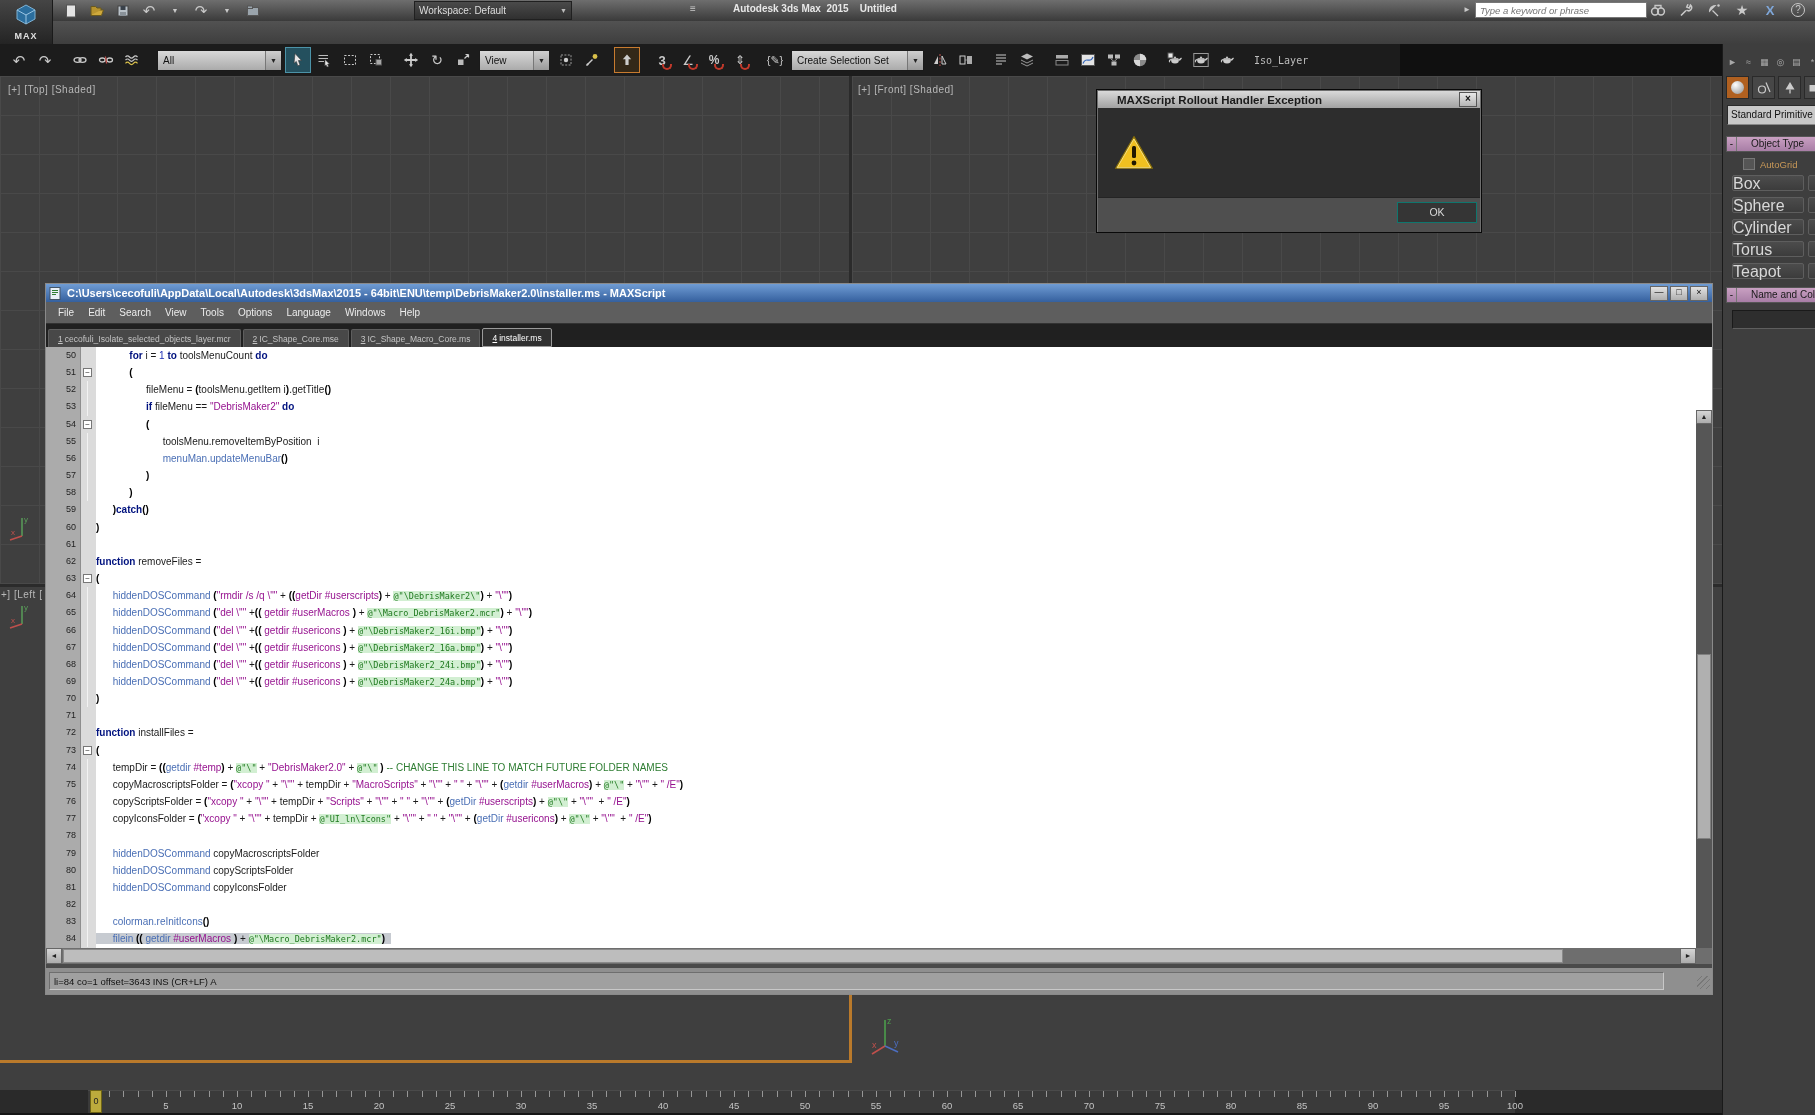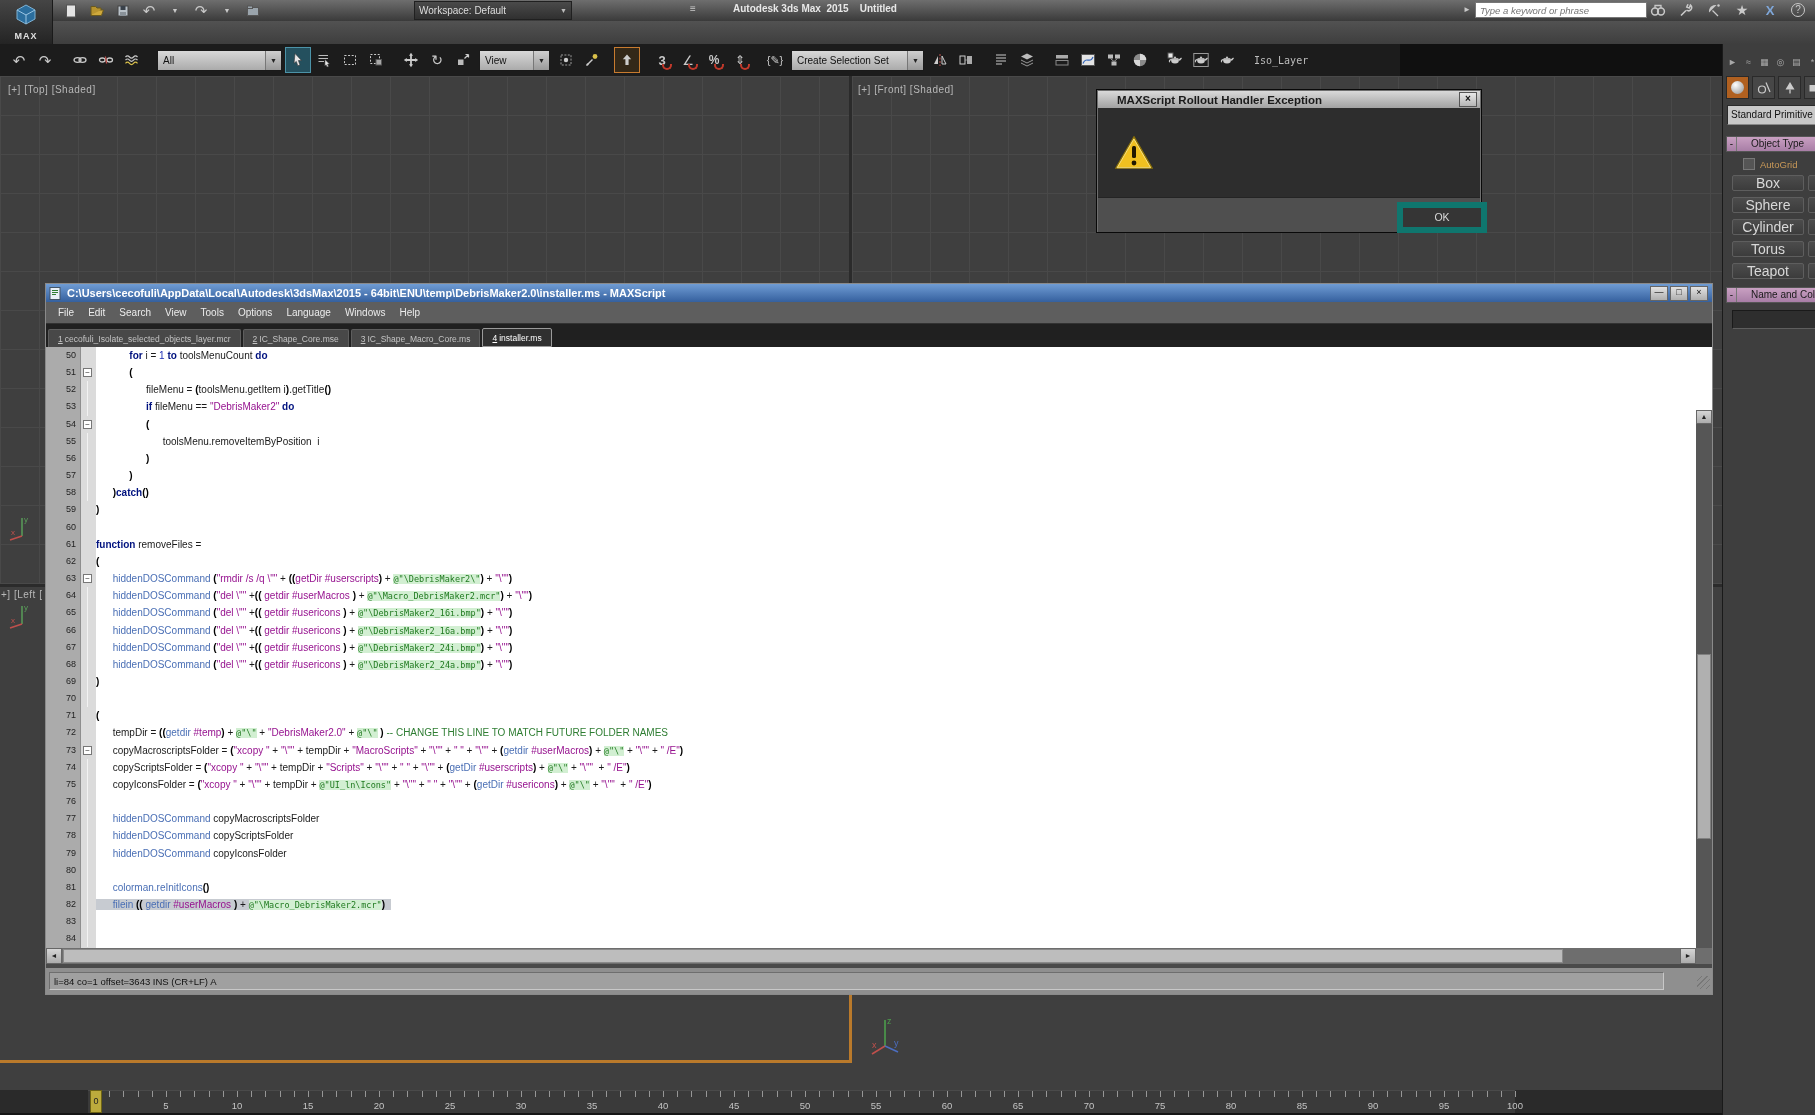--- a/index.html
+++ b/index.html
@@ -53,21 +53,21 @@
   
   #dlg{left:1096px;top:89px;width:384px;height:142px;z-index:5;background:#2D2D2D;
        border:1px solid #090909;box-shadow:0 0 0 1px #6E6E6E inset;}
   #dlg-title{left:1px;top:1px;width:382px;height:17px;background:linear-gradient(#D9D9D9,#A2A2A2);
        display:flex;align-items:center;justify-content:space-between;padding:0 3px 0 6px;box-sizing:border-box;}
   #dlg-title .t{font-size:11.5px;font-weight:bold;color:#1A1A1A;padding-left:13px;}
   #dlg-close{width:16px;height:13px;background:linear-gradient(#E8E8E8,#B5B5B5);border:1px solid #555;
        font-size:10px;line-height:11px;text-align:center;color:#111;font-weight:bold;}
   #dlg-msg{left:66px;top:36px;width:300px;color:#DCDCDC;font-size:10.5px;line-height:11.5px;}
   #dlg-strip{left:1px;top:107px;width:382px;height:34px;background:#4F4F4F;border-top:1px solid #242424;}
-  #dlg-ok{left:300px;top:112px;width:78px;height:19px;background:#353535;border:6px solid #0f766e;
+  #dlg-ok{left:300px;top:112px;width:78px;height:19px;background:#353535;border:1px solid #0f766e;
        color:#D8D8D8;font-size:10.5px;text-align:center;line-height:19px;}
   #warn-icon{left:18px;top:46px;}
 
   
   #editor{left:45px;top:283px;width:1668px;height:712px;background:#4A4A4A;border:1px solid #8A8A8A;box-sizing:border-box;z-index:4;}
   #ed-title{left:0;top:0;width:100%;height:18px;background:linear-gradient(#6F9CD4,#35609E);display:flex;align-items:center;}
   #ed-title .t{color:#FFF;font-size:11px;font-weight:bold;margin-left:5px;white-space:nowrap;}
   #ed-btns{position:absolute;right:4px;top:2px;display:flex;gap:2px;}
   #ed-btns .wb{width:16px;height:13px;background:linear-gradient(#E2E2E2,#AFAFAF);border:1px solid #666;
       font-size:9px;line-height:11px;text-align:center;color:#111;}
@@ -122,21 +122,21 @@
   #p-cats .sphere{width:13px;height:13px;border-radius:50%;background:radial-gradient(circle at 35% 30%,#FFF,#8E8E8E);}
   #p-combo{left:4px;top:61px;width:95px;height:20px;background:#C8C8C8;border:1px solid;border-color:#2A2A2A #888 #888 #2A2A2A;
       font-size:10px;color:#111;line-height:18px;padding-left:3px;box-sizing:border-box;white-space:nowrap;overflow:hidden;}
   .rollout{left:3px;width:96px;height:16px;background:linear-gradient(#C9A0C2,#A87EA6);border:1px solid #555;
       font-size:10px;color:#1A1A1A;line-height:14px;box-sizing:border-box;white-space:nowrap;overflow:hidden;}
   .rollout .mn{display:inline-block;width:9px;text-align:center;border-right:1px solid #777;margin-right:14px;}
   #p-autogrid{left:20px;top:114px;display:flex;align-items:center;}
   #p-autogrid .cb{width:10px;height:10px;background:#555;border:1px solid #777;margin-right:5px;}
   #p-autogrid .lb{color:#C89858;font-size:9.5px;white-space:nowrap;}
   .pbtn{position:absolute;left:9px;width:72px;height:16px;background:linear-gradient(#4C4C4C,#3C3C3C);
-      border:1px solid #5E5E5E;border-radius:2px;color:#D8D8D8;font-size:14px;text-align:center;line-height:15px;box-sizing:border-box;}
+      border:1px solid #5E5E5E;border-radius:2px;color:#D8D8D8;font-size:16px;text-align:left;line-height:15px;box-sizing:border-box;}
   .pbtn.sliver{left:85px;width:14px;}
   #p-name-field{left:9px;top:266px;width:82px;height:17px;background:#2E2E2E;border:1px solid;border-color:#1A1A1A #5E5E5E #5E5E5E #1A1A1A;}
 
   
   #trackrow{left:0;top:1063px;width:1815px;height:27px;background:#1F1F1F;}
   #tslider{left:8px;top:4px;width:282px;height:19px;background:#2E2E2E;border:1px solid;border-color:#0E0E0E #3E3E3E #3E3E3E #0E0E0E;
       color:#C8C8C8;font-size:10px;text-align:center;line-height:19px;}
   #tnext{left:293px;top:4px;width:26px;height:19px;background:#2A2A2A;border:1px solid #0E0E0E;
       color:#BBB;font-size:10px;text-align:center;line-height:19px;}
   #rulerrow{left:0;top:1090px;width:1815px;height:23px;background:#2A2A2A;}
@@ -627,35 +627,37 @@
           <div class="fline"></div>
           <div class="fline"></div>
         </div>
       <div class="abs" id="codetext">
           <div class="cl"><span>		</span><span class="sg-k">for</span><span> i = </span><span class="sg-n">1</span><span> </span><span class="sg-k">to</span><span> toolsMenuCount </span><span class="sg-k">do</span></div>
           <div class="cl"><span>		</span><span class="sg-b">(</span></div>
           <div class="cl"><span>			</span><span>fileMenu = </span><span class="sg-b">(</span><span>toolsMenu.getItem i</span><span class="sg-b">)</span><span>.getTitle</span><span class="sg-b">()</span></div>
           <div class="cl"><span>			</span><span class="sg-k">if</span><span> fileMenu == </span><span class="sg-s">"DebrisMaker2"</span><span> </span><span class="sg-k">do</span></div>
           <div class="cl"><span>			</span><span class="sg-b">(</span></div>
           <div class="cl"><span>				</span><span>toolsMenu.removeItemByPosition  i</span></div>
+          <div class="cl"><span>				</span><span class="sg-f">menuMan.updateMenuBar</span><span class="sg-b">()</span></div>
           <div class="cl"><span>			</span><span class="sg-b">)</span></div>
           <div class="cl"><span>		</span><span class="sg-b">)</span></div>
           <div class="cl"><span>	</span><span class="sg-b">)</span><span class="sg-k">catch</span><span class="sg-b">()</span></div>
           <div class="cl"><span class="sg-b">)</span></div>
           <div class="cl"></div>
           <div class="cl"><span class="sg-k">function</span><span> removeFiles =</span></div>
           <div class="cl"><span class="sg-b">(</span></div>
           <div class="cl"><span>	</span><span class="sg-f">hiddenDOSCommand </span><span class="sg-b">(</span><span class="sg-s">"rmdir /s /q \""</span><span> + </span><span class="sg-b">((</span><span class="sg-s">getDir #userscripts</span><span class="sg-b">)</span><span> + </span><span class="sg-v">@"\DebrisMaker2\"</span><span class="sg-b">)</span><span> + </span><span class="sg-s">"\""</span><span class="sg-b">)</span></div>
           <div class="cl"><span>	</span><span class="sg-f">hiddenDOSCommand </span><span class="sg-b">(</span><span class="sg-s">"del \""</span><span> +</span><span class="sg-b">((</span><span> </span><span class="sg-s">getdir #userMacros</span><span> </span><span class="sg-b">)</span><span> + </span><span class="sg-v">@"\Macro_DebrisMaker2.mcr"</span><span class="sg-b">)</span><span> + </span><span class="sg-s">"\""</span><span class="sg-b">)</span></div>
           <div class="cl"><span>	</span><span class="sg-f">hiddenDOSCommand </span><span class="sg-b">(</span><span class="sg-s">"del \""</span><span> +</span><span class="sg-b">((</span><span> </span><span class="sg-s">getdir #usericons</span><span> </span><span class="sg-b">)</span><span> + </span><span class="sg-v">@"\DebrisMaker2_16i.bmp"</span><span class="sg-b">)</span><span> + </span><span class="sg-s">"\""</span><span class="sg-b">)</span></div>
           <div class="cl"><span>	</span><span class="sg-f">hiddenDOSCommand </span><span class="sg-b">(</span><span class="sg-s">"del \""</span><span> +</span><span class="sg-b">((</span><span> </span><span class="sg-s">getdir #usericons</span><span> </span><span class="sg-b">)</span><span> + </span><span class="sg-v">@"\DebrisMaker2_16a.bmp"</span><span class="sg-b">)</span><span> + </span><span class="sg-s">"\""</span><span class="sg-b">)</span></div>
           <div class="cl"><span>	</span><span class="sg-f">hiddenDOSCommand </span><span class="sg-b">(</span><span class="sg-s">"del \""</span><span> +</span><span class="sg-b">((</span><span> </span><span class="sg-s">getdir #usericons</span><span> </span><span class="sg-b">)</span><span> + </span><span class="sg-v">@"\DebrisMaker2_24i.bmp"</span><span class="sg-b">)</span><span> + </span><span class="sg-s">"\""</span><span class="sg-b">)</span></div>
           <div class="cl"><span>	</span><span class="sg-f">hiddenDOSCommand </span><span class="sg-b">(</span><span class="sg-s">"del \""</span><span> +</span><span class="sg-b">((</span><span> </span><span class="sg-s">getdir #usericons</span><span> </span><span class="sg-b">)</span><span> + </span><span class="sg-v">@"\DebrisMaker2_24a.bmp"</span><span class="sg-b">)</span><span> + </span><span class="sg-s">"\""</span><span class="sg-b">)</span></div>
           <div class="cl"><span class="sg-b">)</span></div>
           <div class="cl"></div>
+          <div class="cl"><span class="sg-k">function</span><span> installFiles =</span></div>
           <div class="cl"><span class="sg-b">(</span></div>
           <div class="cl"><span>	</span><span>tempDir = </span><span class="sg-b">((</span><span class="sg-f">getdir</span><span> </span><span class="sg-s">#temp</span><span class="sg-b">)</span><span> + </span><span class="sg-v">@"\"</span><span> + </span><span class="sg-s">"DebrisMaker2.0"</span><span> + </span><span class="sg-v">@"\"</span><span> </span><span class="sg-b">)</span><span> </span><span class="sg-c">-- CHANGE THIS LINE TO MATCH FUTURE FOLDER NAMES</span></div>
           <div class="cl"><span>	</span><span>copyMacroscriptsFolder = </span><span class="sg-b">(</span><span class="sg-s">"xcopy "</span><span> + </span><span class="sg-s">"\""</span><span> + tempDir + </span><span class="sg-s">"MacroScripts"</span><span> + </span><span class="sg-s">"\""</span><span> + </span><span class="sg-s">" "</span><span> + </span><span class="sg-s">"\""</span><span> + </span><span class="sg-b">(</span><span class="sg-f">getdir</span><span> </span><span class="sg-s">#userMacros</span><span class="sg-b">)</span><span> + </span><span class="sg-v">@"\"</span><span> + </span><span class="sg-s">"\""</span><span> + </span><span class="sg-s">" /E"</span><span class="sg-b">)</span></div>
           <div class="cl"><span>	</span><span>copyScriptsFolder = </span><span class="sg-b">(</span><span class="sg-s">"xcopy "</span><span> + </span><span class="sg-s">"\""</span><span> + tempDir + </span><span class="sg-s">"Scripts"</span><span> + </span><span class="sg-s">"\""</span><span> + </span><span class="sg-s">" "</span><span> + </span><span class="sg-s">"\""</span><span> + </span><span class="sg-b">(</span><span class="sg-f">getDir</span><span> </span><span class="sg-s">#userscripts</span><span class="sg-b">)</span><span> + </span><span class="sg-v">@"\"</span><span> + </span><span class="sg-s">"\""</span><span>  + </span><span class="sg-s">" /E"</span><span class="sg-b">)</span></div>
           <div class="cl"><span>	</span><span>copyIconsFolder = </span><span class="sg-b">(</span><span class="sg-s">"xcopy "</span><span> + </span><span class="sg-s">"\""</span><span> + tempDir + </span><span class="sg-v">@"UI_ln\Icons"</span><span> + </span><span class="sg-s">"\""</span><span> + </span><span class="sg-s">" "</span><span> + </span><span class="sg-s">"\""</span><span> + </span><span class="sg-b">(</span><span class="sg-f">getDir</span><span> </span><span class="sg-s">#usericons</span><span class="sg-b">)</span><span> + </span><span class="sg-v">@"\"</span><span> + </span><span class="sg-s">"\""</span><span>  + </span><span class="sg-s">" /E"</span><span class="sg-b">)</span></div>
           <div class="cl"></div>
           <div class="cl"><span>	</span><span class="sg-f">hiddenDOSCommand</span><span> copyMacroscriptsFolder</span></div>
           <div class="cl"><span>	</span><span class="sg-f">hiddenDOSCommand</span><span> copyScriptsFolder</span></div>
           <div class="cl"><span>	</span><span class="sg-f">hiddenDOSCommand</span><span> copyIconsFolder</span></div>
           <div class="cl"></div>

